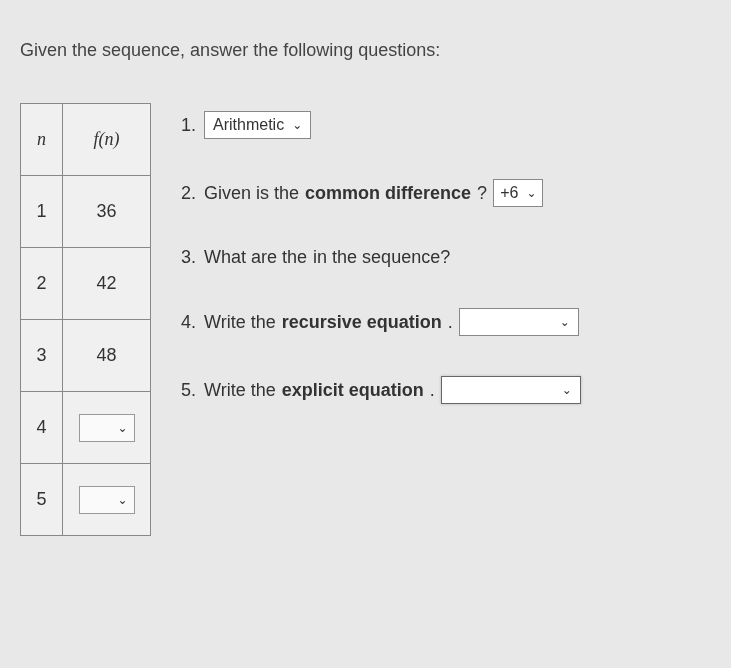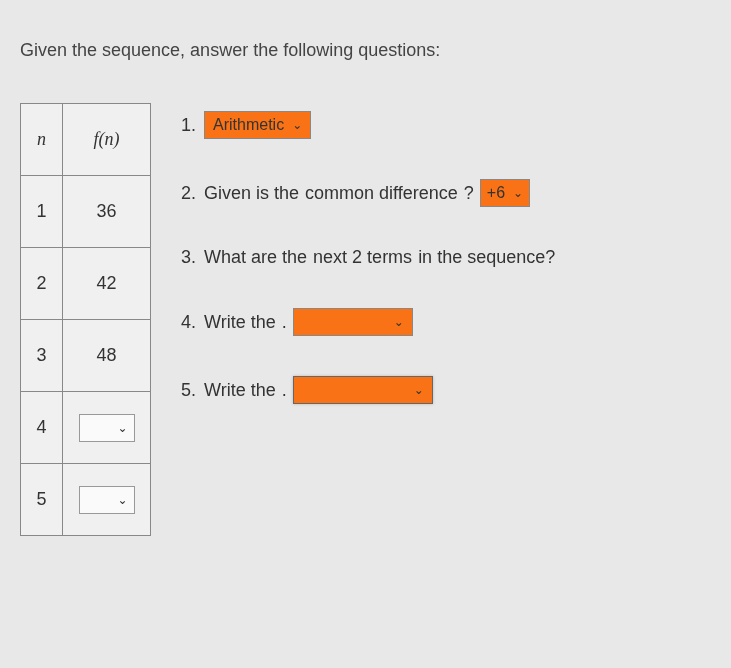--- a/index.html
+++ b/index.html
@@ -83,27 +83,27 @@
       align-items: center;
       flex-wrap: wrap;
       gap: 6px;
       font-size: 18px;
       color: #333;
     }
     .question-num {
       margin-right: 2px;
     }
     .bold {
-      font-weight: normal;
+      font-weight: bold;
     }
     .dropdown {
       display: inline-flex;
       align-items: center;
       border: 1px solid #888;
-      background: #f97316;
+      background: #ffffff;
       padding: 4px 8px;
       font-size: 16px;
       cursor: pointer;
       gap: 8px;
       min-height: 28px;
     }
     .dropdown.small {
       padding: 3px 6px;
     }
     .dropdown.empty {
@@ -182,36 +182,37 @@
           <span>?</span>
         <span class="dropdown small">
           <span>+6</span>
           <span class="chevron">⌄</span>
         </span>
       </div>
 
       <div class="question">
         <span class="question-num">3.</span>
         <span>What are the </span>
-        <span class="bold">next 2 terms</span>
           <span> in the sequence?</span>
       </div>
 
       <div class="question">
         <span class="question-num">4.</span>
         <span>Write the </span>
+        <span class="bold">recursive equation</span>
           <span>.</span>
         <span class="dropdown empty">
           <span class="chevron">⌄</span>
         </span>
       </div>
 
       <div class="question">
         <span class="question-num">5.</span>
         <span>Write the </span>
+        <span class="bold">explicit equation</span>
           <span>.</span>
         <span class="dropdown wide">
           <span class="chevron">⌄</span>
         </span>
       </div>
 
     </div>
   </div>
 </div>
 

